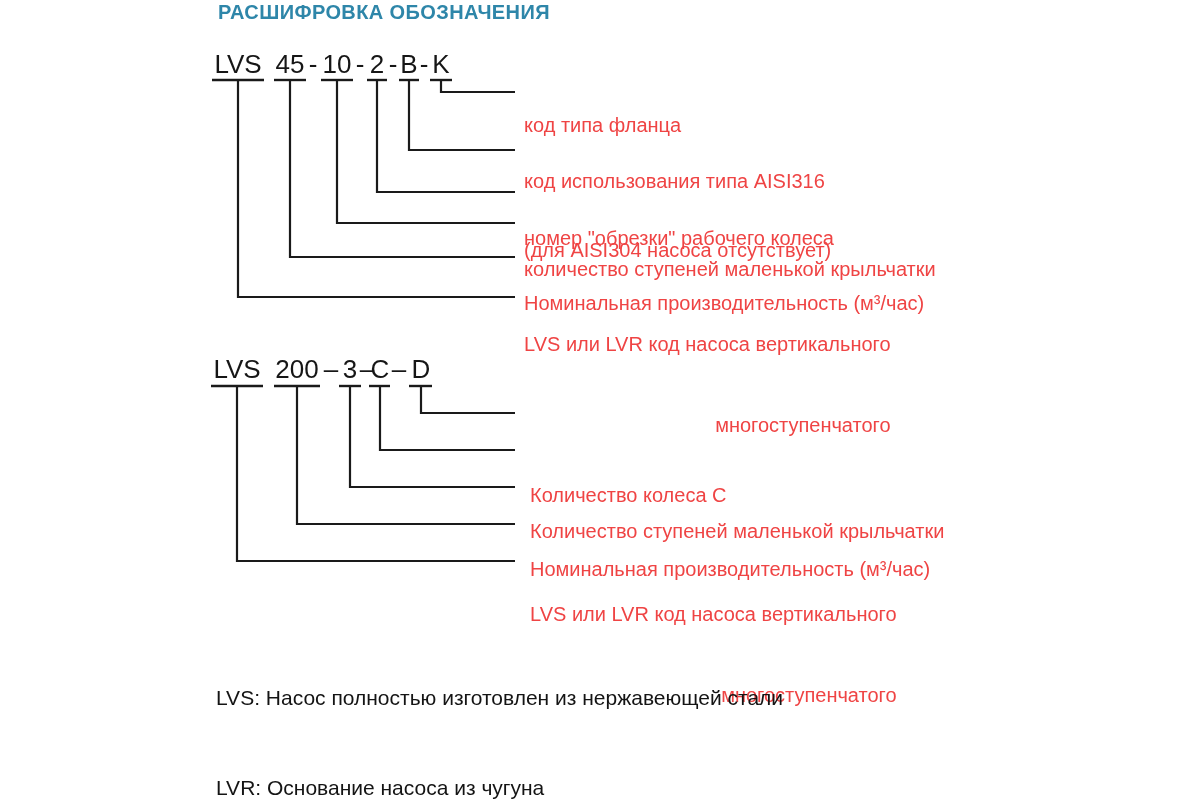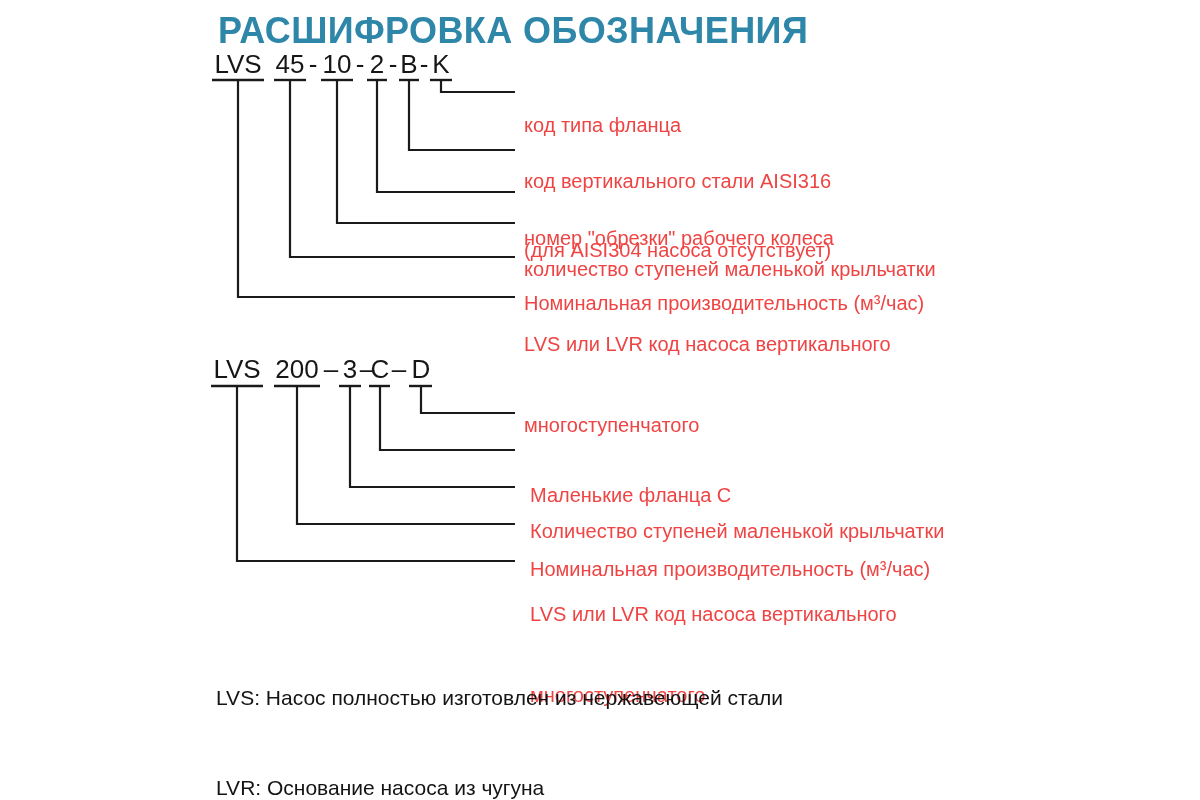--- a/index.html
+++ b/index.html
@@ -9,23 +9,23 @@
     width: 1200px;
     height: 800px;
     background: #ffffff;
     overflow: hidden;
     font-family: "Liberation Sans", sans-serif;
     color: #161616;
   }
   .title {
     position: absolute;
     left: 218px;
-    top: 10px;
+    top: 1px;
     margin: 0;
-    font-size: 36px;
+    font-size: 20px;
     font-weight: bold;
     letter-spacing: 0.4px;
     color: #2E86A9;
     white-space: pre;
   }
   svg.overlay {
     position: absolute;
     left: 0; top: 0;
     width: 1200px; height: 800px;
   }
@@ -43,21 +43,21 @@
     stroke-width: 2.2;
     fill: none;
   }
   .label {
     position: absolute;
     font-size: 20px;
     line-height: 23px;
     white-space: pre;
     color: #ef4444;
   }
-  .label.lh-lg { line-height: 27px; }
+  .label.lh-lg { line-height: 27px; text-align: right; }
   .legend {
     position: absolute;
     left: 216px;
     top: 623px;
     font-size: 21px;
     line-height: 30px;
     white-space: pre;
     color: #141414;
   }
 </style>
@@ -126,39 +126,39 @@
       <polyline class="conn" points="350,386 350,487 515,487"></polyline>
       <polyline class="conn" points="297,386 297,524 515,524"></polyline>
       <polyline class="conn" points="237,386 237,561 515,561"></polyline>
     </g>
   </svg>
 
   <div class="label" style="left:524px; top:68px">
     <div>код типа фланца</div>
   </div>
   <div class="label" style="left:524px; top:124px">
-    <div>код вертикального стали AISI316</div>
+    <div>код использования типа AISI316</div>
     <div>(для AISI304 насоса отсутствует)</div>
   </div>
   <div class="label" style="left:524px; top:181px">
     <div>номер "обрезки" рабочего колеса</div>
   </div>
   <div class="label" style="left:524px; top:212px">
     <div>количество ступеней маленькой крыльчатки</div>
   </div>
   <div class="label" style="left:524px; top:246px">
     <div>Номинальная производительность (м³/час)</div>
   </div>
   <div class="label lh-lg" style="left:524px; top:277px">
     <div>LVS или LVR код насоса вертикального</div>
     <div>многоступенчатого</div>
   </div>
 
   <div class="label" style="left:530px; top:438px">
-    <div>Маленькие фланца C</div>
+    <div>Количество колеса C</div>
   </div>
   <div class="label" style="left:530px; top:474px">
     <div>Количество ступеней маленькой крыльчатки</div>
   </div>
   <div class="label" style="left:530px; top:512px">
     <div>Номинальная производительность (м³/час)</div>
   </div>
   <div class="label lh-lg" style="left:530px; top:547px">
     <div>LVS или LVR код насоса вертикального</div>
     <div>многоступенчатого</div>

